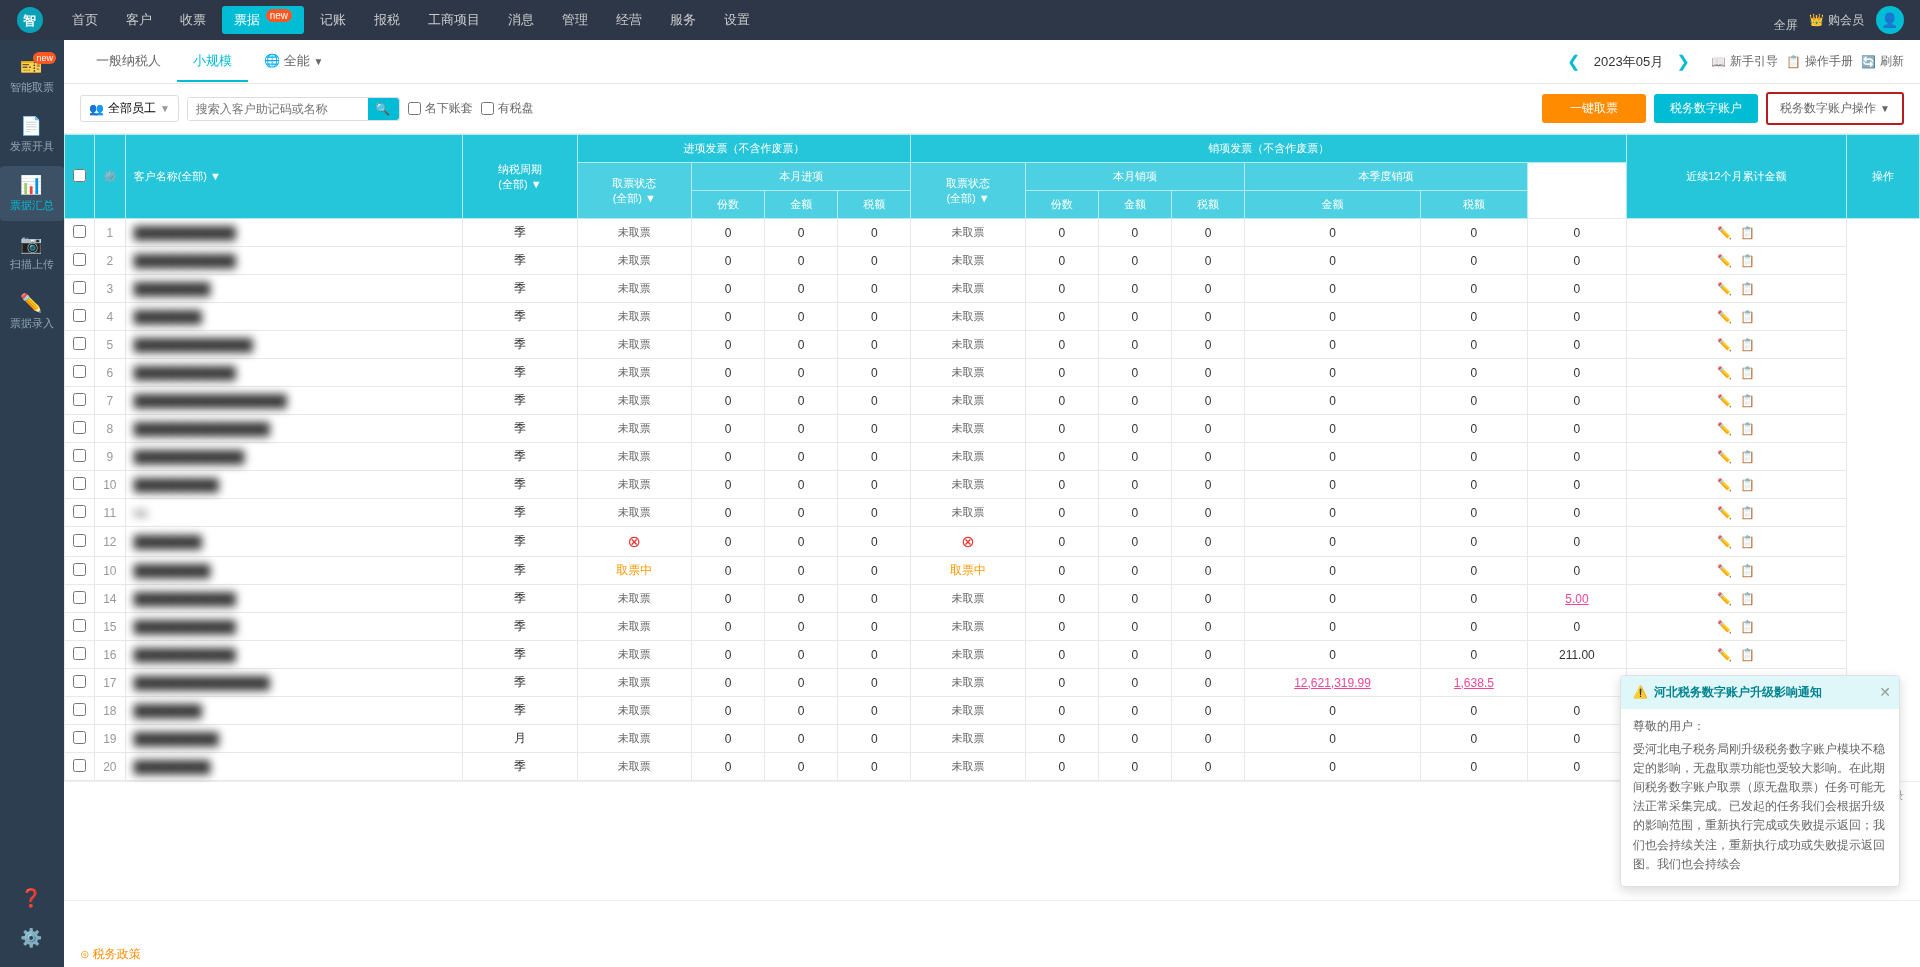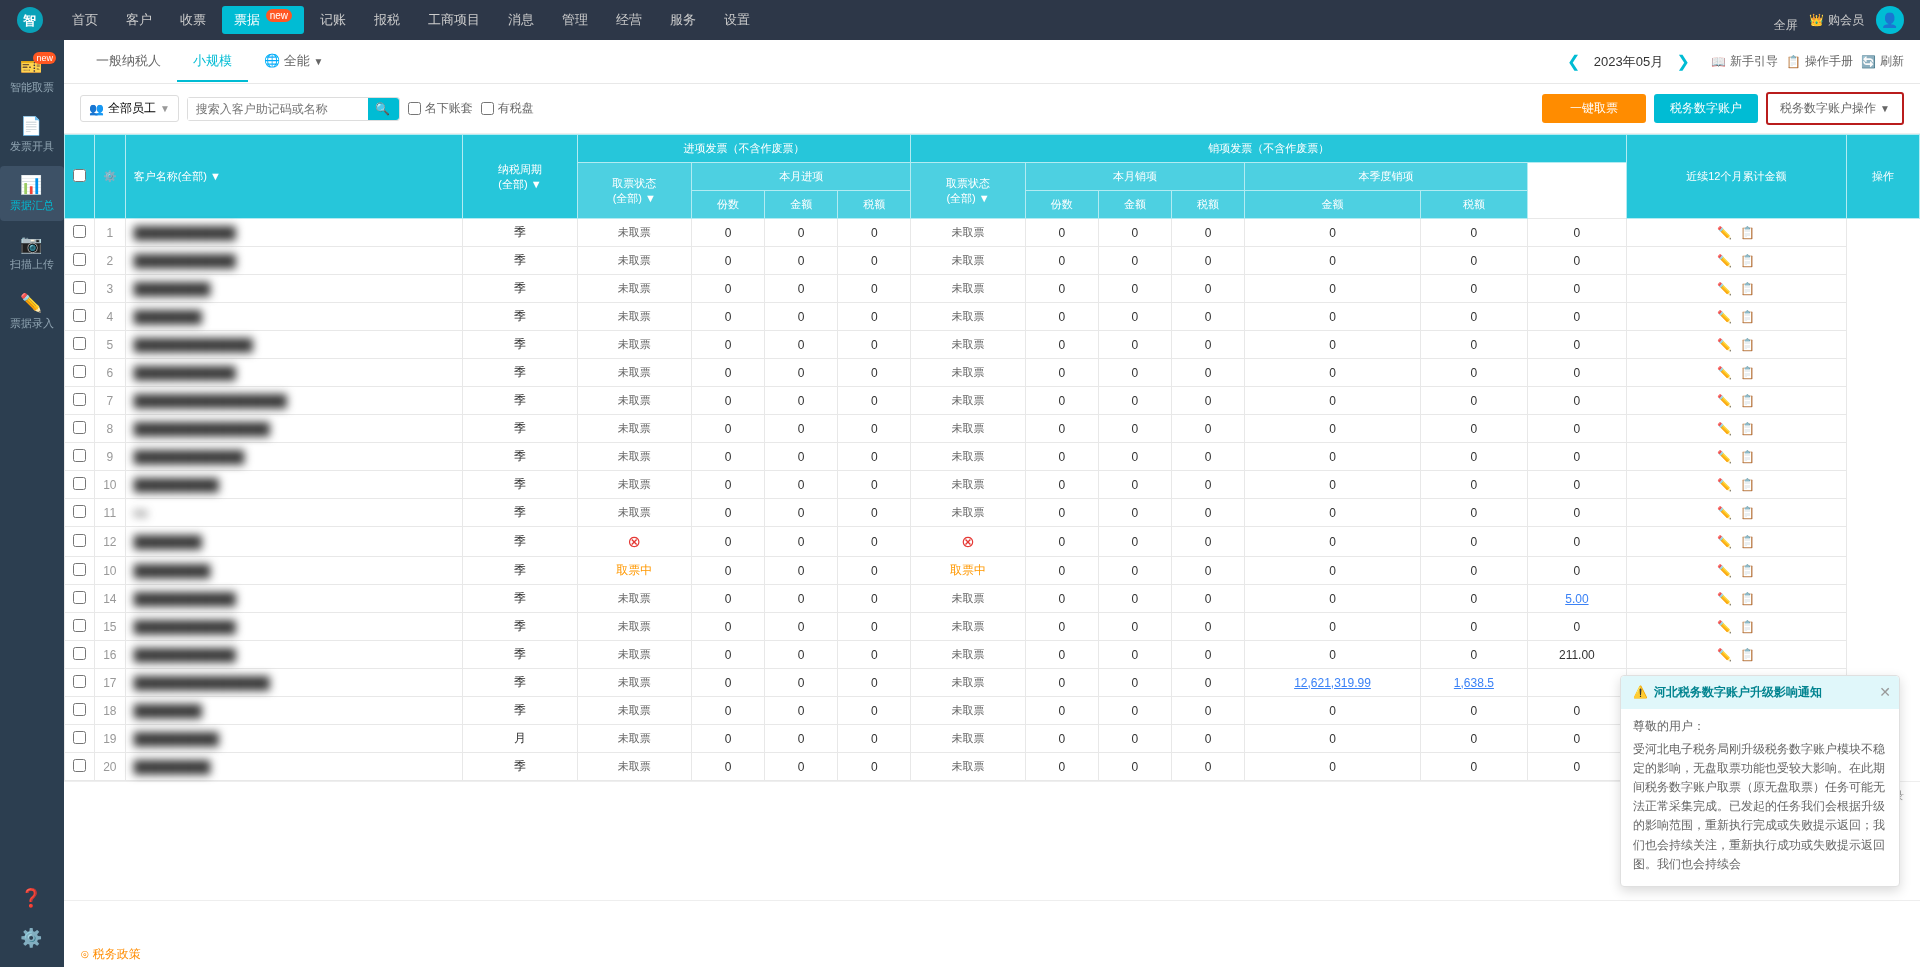--- a/index.html
+++ b/index.html
@@ -55,21 +55,21 @@
     .th-sub { background: #4dd0e1; color: #fff; }
     th { padding: 6px 8px; text-align: center; border: 1px solid #b2ebf2; font-weight: normal; font-size: 11px; white-space: nowrap; }
     td { padding: 5px 8px; text-align: center; border: 1px solid #e8e8e8; color: #333; font-size: 12px; white-space: nowrap; }
     .col-name { text-align: left; max-width: 200px; }
     .blurred { filter: blur(4px); user-select: none; display: inline-block; }
     .status-tag { font-size: 11px; color: #666; }
     .status-taking { color: #ff9800; }
     .edit-icon { color: #00bcd4; cursor: pointer; margin: 0 2px; }
     .copy-icon { color: #00bcd4; cursor: pointer; margin: 0 2px; }
     .row-num { color: #999; }
-    .special-val { color: #3b82f6; text-decoration: underline; cursor: pointer; }
+    .special-val { color: #ec4899; text-decoration: underline; cursor: pointer; }
     .table-footer { background: #fff; padding: 6px 16px; border-top: 1px solid #eee; color: #999; font-size: 12px; display: flex; justify-content: flex-end; }
 
     
     .notification-popup { position: fixed; bottom: 80px; right: 20px; width: 280px; background: #fff; border: 1px solid #e0e0e0; border-radius: 4px; padding: 12px; box-shadow: 0 4px 12px rgba(0,0,0,0.15); z-index: 1000; }
     .notification-body { font-size: 12px; color: #666; line-height: 1.6; }
     .notification-close { position: absolute; top: 8px; right: 8px; cursor: pointer; color: #999; font-size: 14px; }
     .notification-header { background: #e0f7fa; margin: -12px -12px 8px -12px; padding: 8px 12px; border-radius: 4px 4px 0 0; display: flex; align-items: center; gap: 6px; }
     .notification-header-text { font-size: 12px; font-weight: 600; color: #00838f; }
 
     

